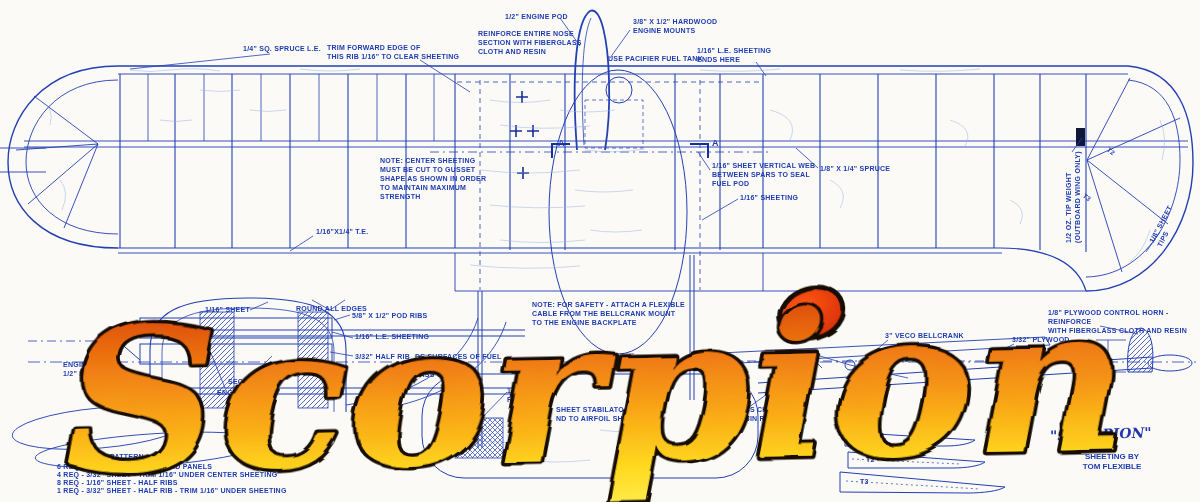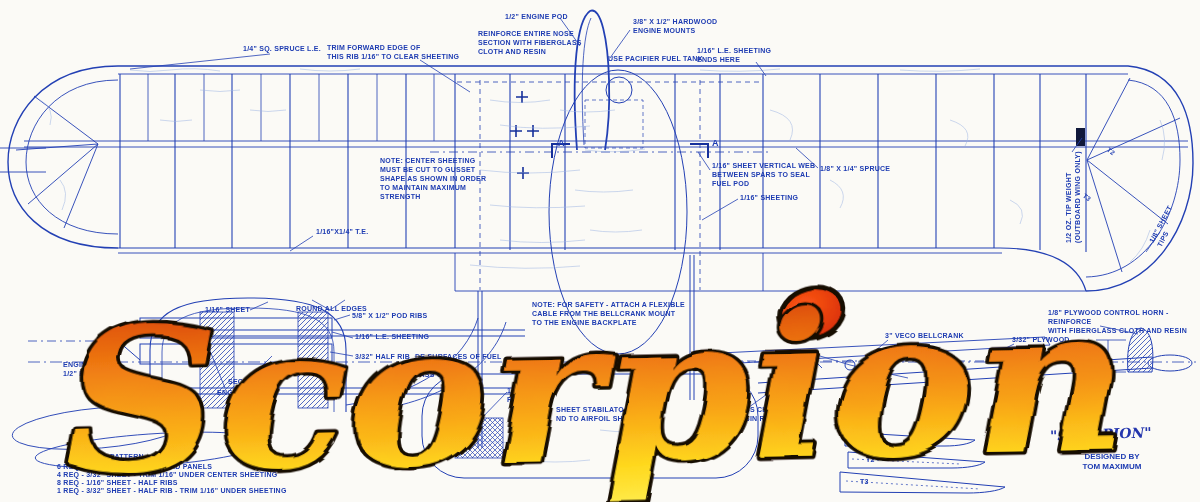--- a/index.html
+++ b/index.html
@@ -281,22 +281,22 @@
   <div class="lbl underln" style="left:95px;top:452px">RIB PATTERN</div>
   <div class="lbl" style="left:57px;top:462px">6 REQ - 1/16" SHEET - OUTBOARD PANELS</div>
   <div class="lbl" style="left:57px;top:470px">4 REQ - 3/32" SHEET - TRIM 1/16" UNDER CENTER SHEETING</div>
   <div class="lbl" style="left:57px;top:478px">8 REQ - 1/16" SHEET - HALF RIBS</div>
   <div class="lbl" style="left:57px;top:486px">1 REQ - 3/32" SHEET - HALF RIB - TRIM 1/16" UNDER SHEETING</div>
 
   <div class="lbl" style="left:866px;top:455px">T2</div>
   <div class="lbl" style="left:860px;top:477px">T3</div>
 
   <div class="credit-script" style="left:1050px;top:426px">"SCORPION"</div>
-  <div class="credit" style="left:1052px;top:452px">DESIGNED BY</div>
-  <div class="credit" style="left:1052px;top:462px">TOM MAXIMUM</div>
+  <div class="credit" style="left:1052px;top:452px">SHEETING BY</div>
+  <div class="credit" style="left:1052px;top:462px">TOM FLEXIBLE</div>
 
   <svg class="logo-svg" width="1200" height="502" viewBox="0 0 1200 502">
     <defs>
       <linearGradient id="logograd" x1="0" y1="285" x2="0" y2="500" gradientUnits="userSpaceOnUse">
         <stop offset="0" stop-color="#d63b0a"></stop>
         <stop offset="0.35" stop-color="#f07d12"></stop>
         <stop offset="0.6" stop-color="#f9a816"></stop>
         <stop offset="0.85" stop-color="#ffd91f"></stop>
         <stop offset="1" stop-color="#ffe945"></stop>
       </linearGradient>

